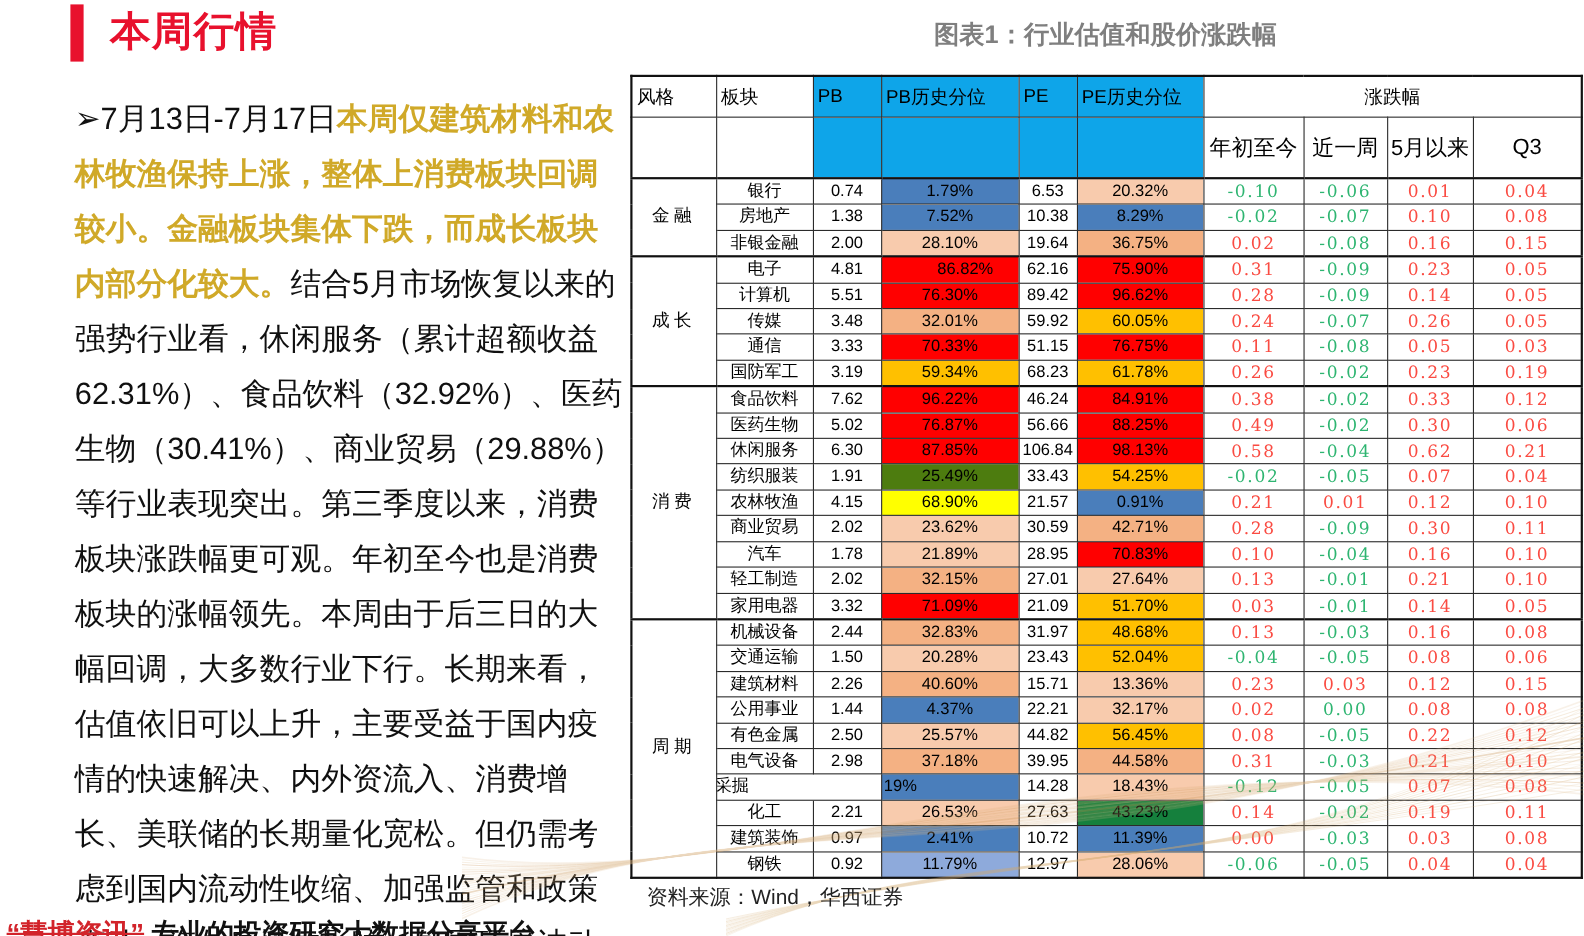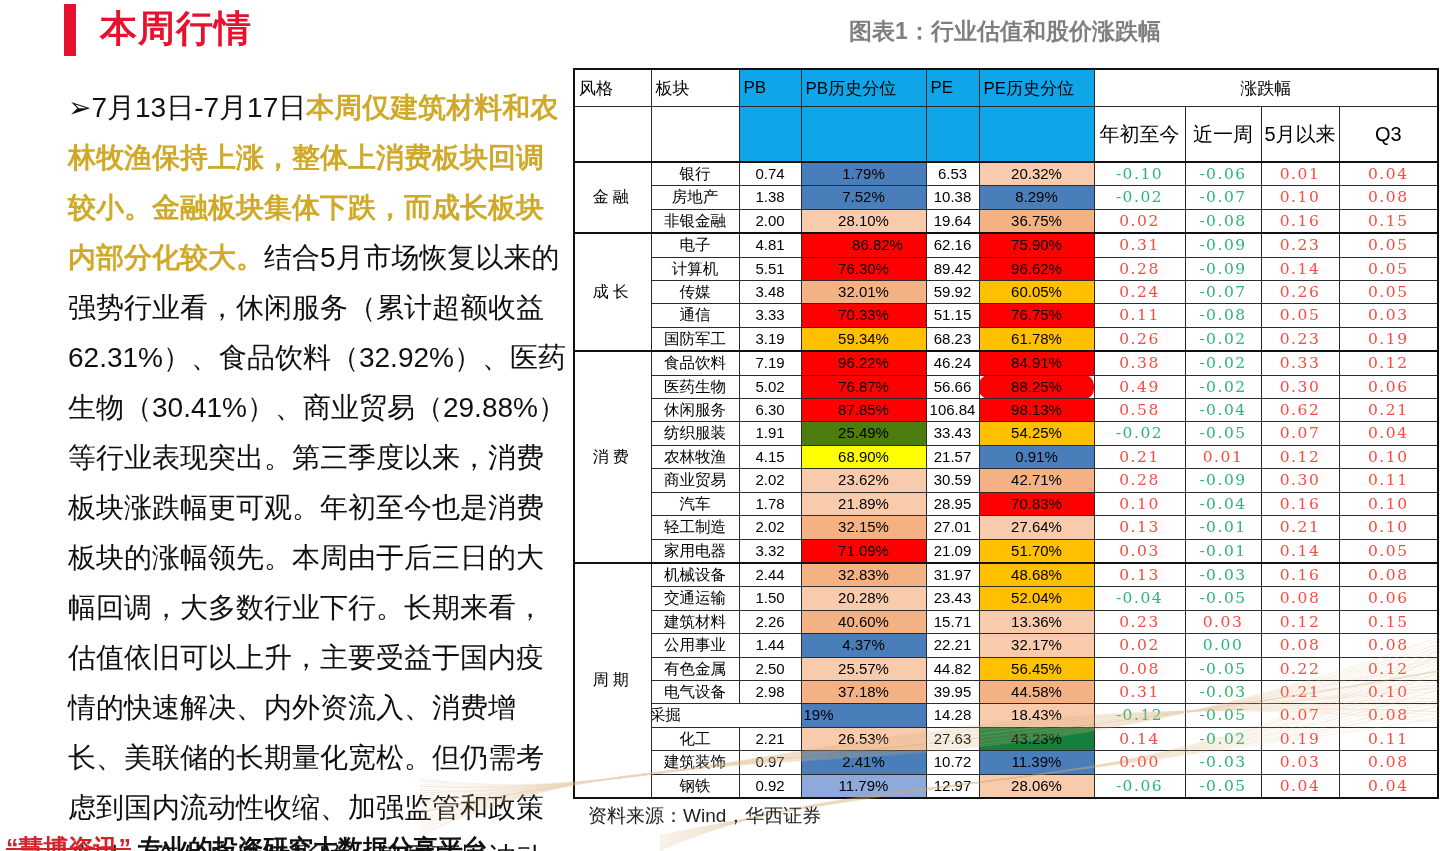--- a/index.html
+++ b/index.html
@@ -222,35 +222,35 @@
         <td class="num">68.23</td>
         <td class="pct" style="background: rgb(255, 192, 0); margin-left: 31px;">61.78%</td>
         <td class="chg r">0.26</td>
         <td class="chg g">-0.02</td>
         <td class="chg r">0.23</td>
         <td class="chg r">0.19</td>
       </tr>
       <tr class="group-top">
         <th class="style-cell" rowspan="9">消费</th>
         <td class="sector"><span>食品饮料</span></td>
-        <td class="num">7.19</td>
+        <td class="num">7.62</td>
         <td class="pct" style="background: rgb(255, 0, 0);">96.22%</td>
         <td class="num">46.24</td>
         <td class="pct" style="background: rgb(255, 0, 0);">84.91%</td>
         <td class="chg r">0.38</td>
         <td class="chg g">-0.02</td>
         <td class="chg r">0.33</td>
         <td class="chg r">0.12</td>
       </tr>
       <tr>
         <td class="sector"><span>医药生物</span></td>
         <td class="num">5.02</td>
         <td class="pct" style="background: rgb(255, 0, 0);">76.87%</td>
         <td class="num">56.66</td>
-        <td class="pct" style="background: rgb(255, 0, 0); border-radius: 10px;">88.25%</td>
+        <td class="pct" style="background: rgb(255, 0, 0);">88.25%</td>
         <td class="chg r">0.49</td>
         <td class="chg g">-0.02</td>
         <td class="chg r">0.30</td>
         <td class="chg r">0.06</td>
       </tr>
       <tr>
         <td class="sector"><span>休闲服务</span></td>
         <td class="num">6.30</td>
         <td class="pct" style="background: rgb(255, 0, 0);">87.85%</td>
         <td class="num">106.84</td>

